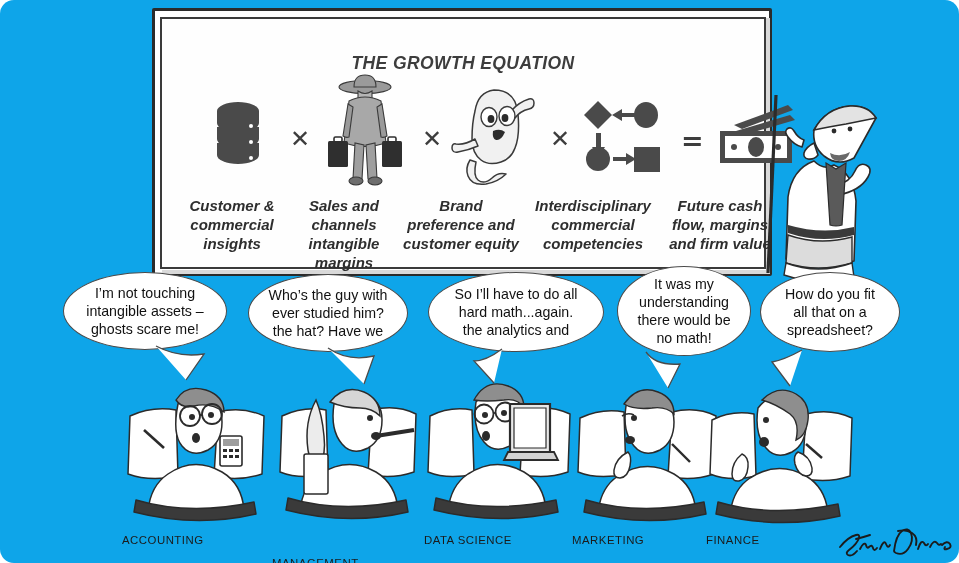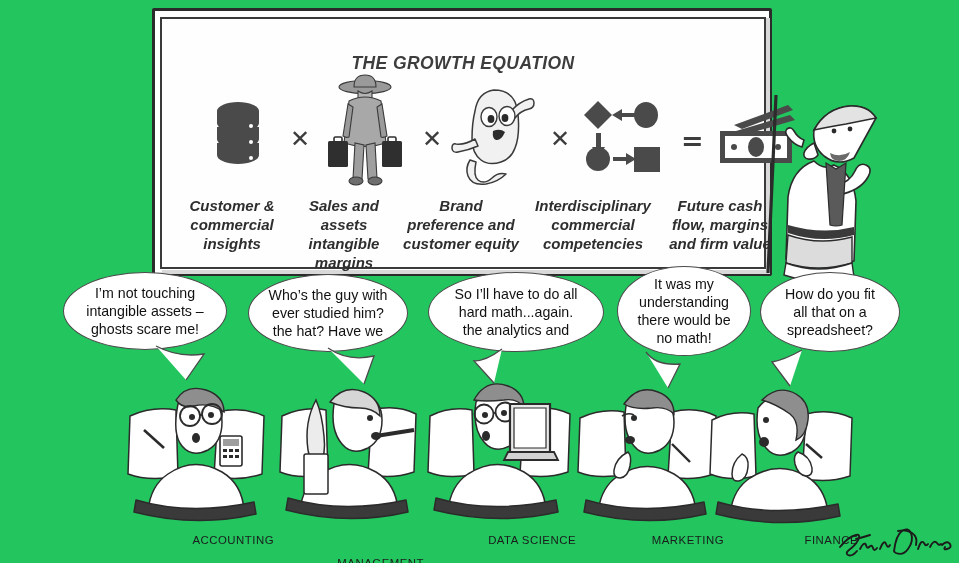--- a/index.html
+++ b/index.html
@@ -1,21 +1,21 @@
 <!DOCTYPE html>
 <html><head>
 <meta charset="utf-8">
 <title>The Growth Equation Cartoon</title>
 <style>
   html,body{margin:0;padding:0;background:#ffffff;}
   body{
     font-family:"Liberation Sans", sans-serif;
     width:959px;height:563px;overflow:hidden;position:relative;
   }
-  #stage{position:absolute;inset:0;width:959px;height:563px;background:#22c55e;}
+  #stage{position:absolute;inset:0;width:959px;height:563px;background:#0ea5e9;border-radius:14px;}
 
   
   .board-wrap{position:absolute;left:152px;top:8px;width:620px;height:268px;}
   .board-outer{
     position:absolute;inset:0;border:3px solid #2b2b2b;background:#fff;
     border-radius:2px;
   }
   .board-inner{
     position:absolute;left:8px;top:9px;right:6px;bottom:7px;
     border:2px solid #3a3a3a;background:#fefefe;
@@ -56,21 +56,21 @@
     background:#fff;display:flex;align-items:center;justify-content:center;
     text-align:center;color:#111;font-size:14.2px;line-height:1.28;
     padding:6px 10px;box-sizing:border-box;
   }
   .bubble span{display:block;}
   .tail{position:absolute;pointer-events:none;}
 
   
   .aud{position:absolute;}
   .deptlbl{
-    position:absolute;text-align:right;font-size:11.4px;color:#1b1b1b;
+    position:absolute;text-align:left;font-size:11.4px;color:#1b1b1b;
     letter-spacing:0.5px;white-space:nowrap;
   }
   .sig{position:absolute;left:836px;top:525px;width:118px;height:34px;}
 </style>
 </head>
 <body>
 
 <div id="stage">
 
   <div class="board-wrap">
@@ -165,21 +165,21 @@
       </div>
 
       <div class="labels">
         <div class="lbl" style="left:0px;width:112px;">
           <span>Customer &amp;</span>
           <span>commercial</span>
           <span>insights</span>
         </div>
         <div class="lbl" style="left:113px;width:110px;">
           <span>Sales and</span>
-          <span>assets</span>
+          <span>channels</span>
           <span>intangible</span>
           <span>margins</span>
         </div>
         <div class="lbl" style="left:224px;width:122px;">
           <span>Brand</span>
           <span>preference and</span>
           <span>customer</span>
           <span>equity</span>
         </div>
         <div class="lbl" style="left:349px;width:136px;">

